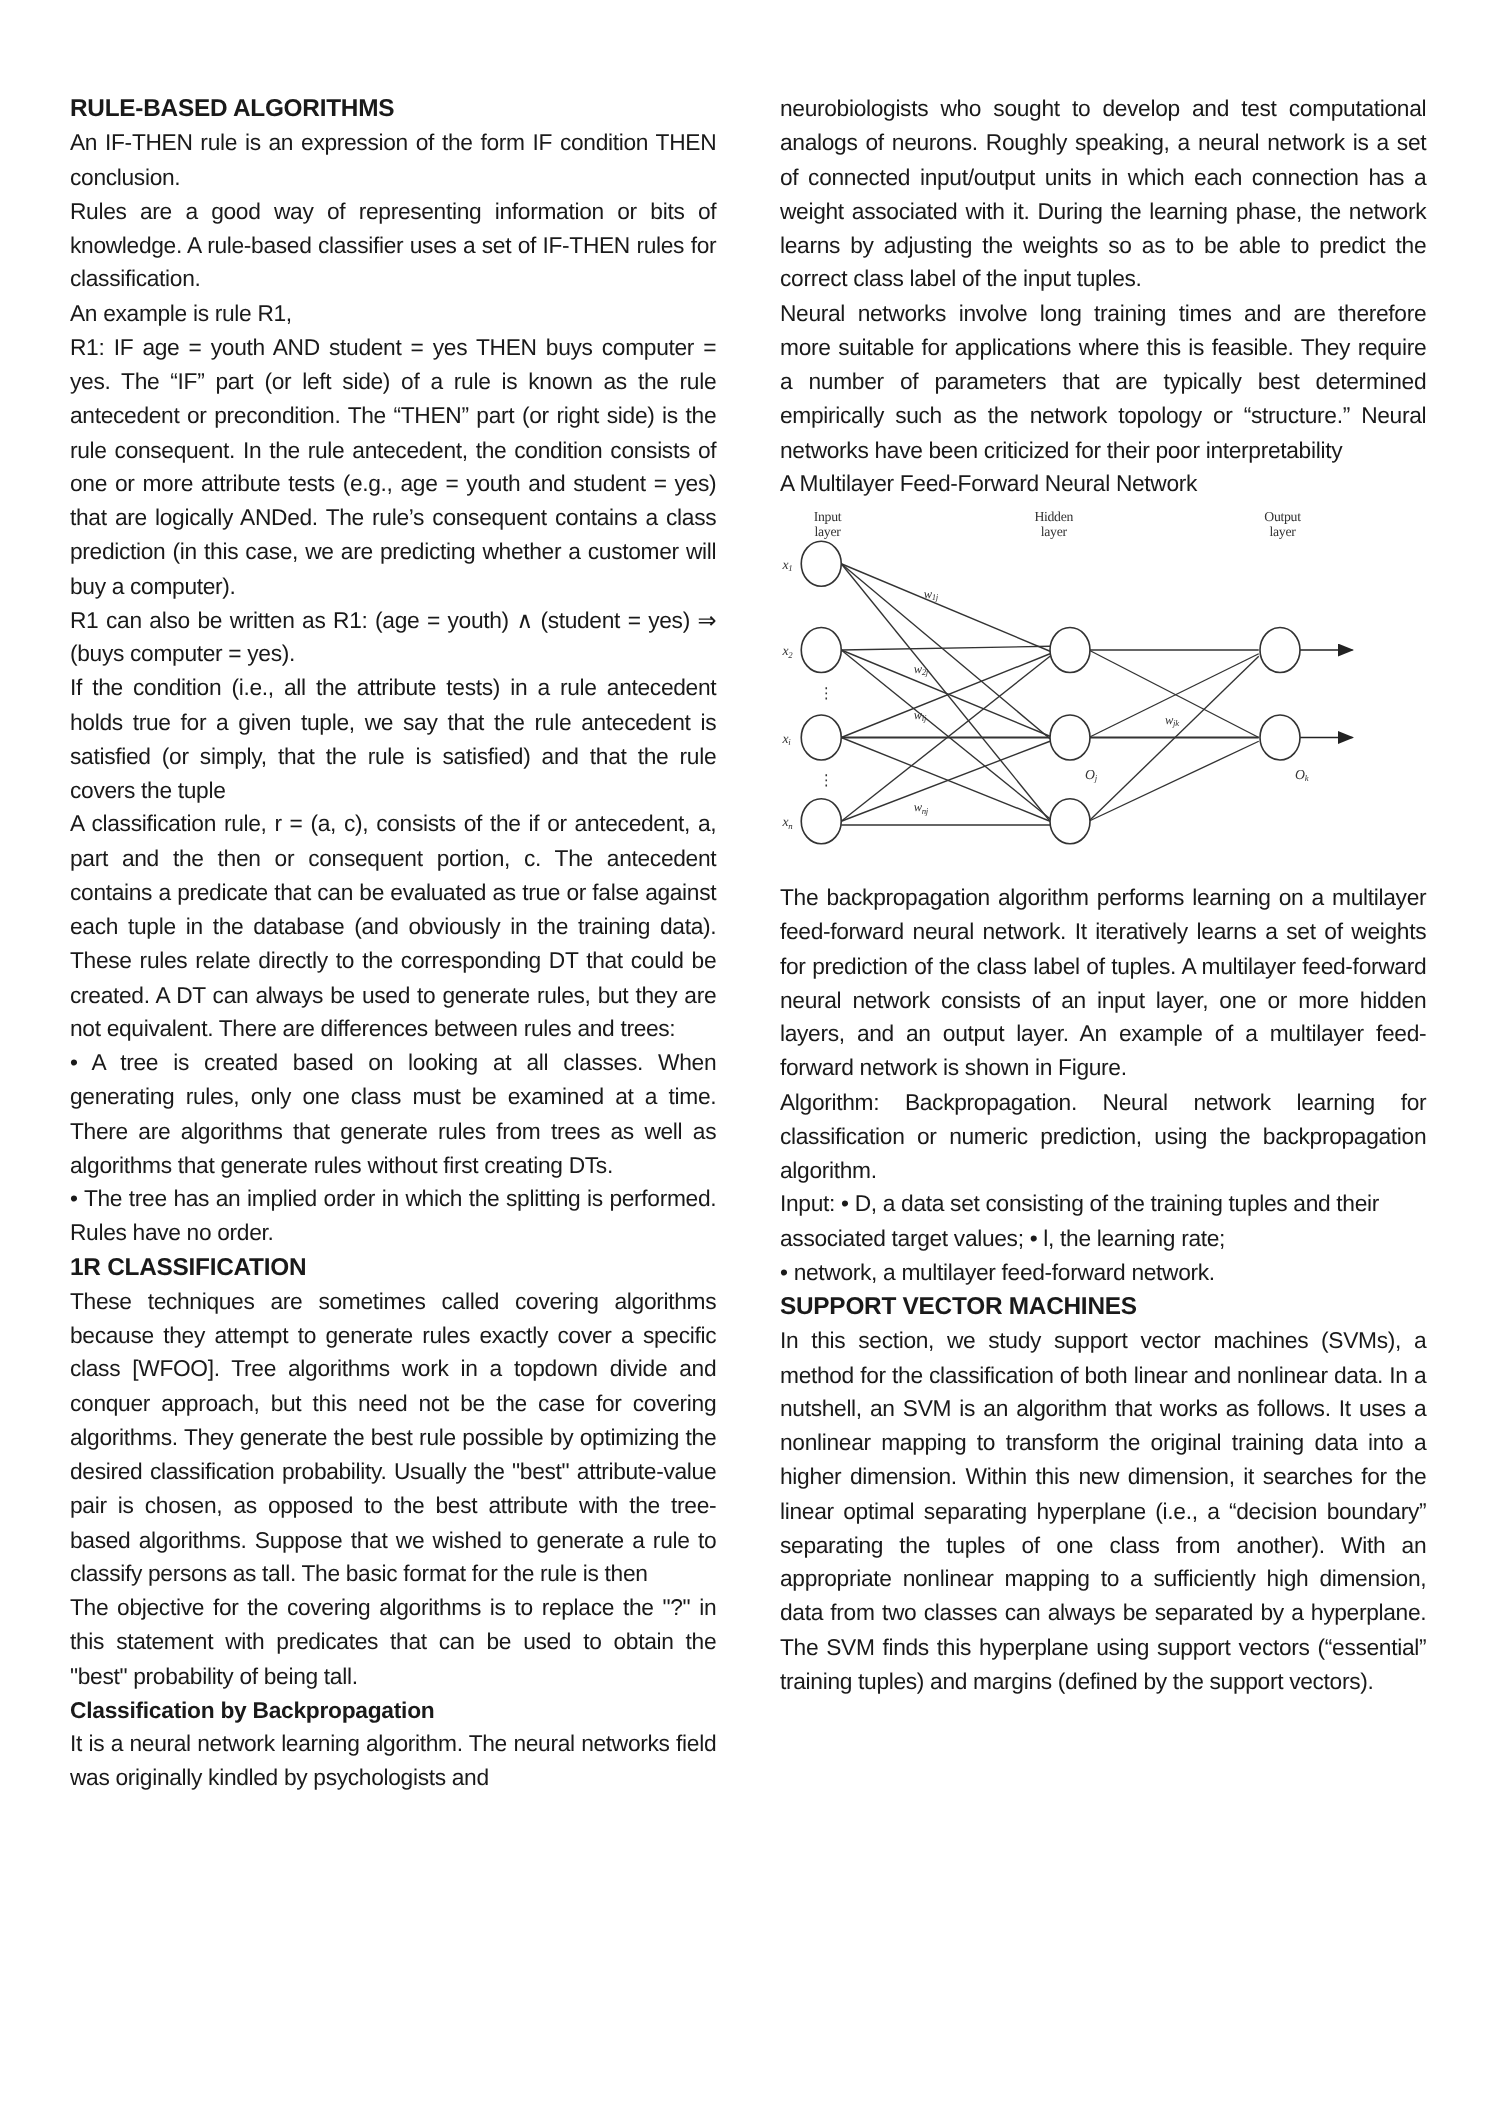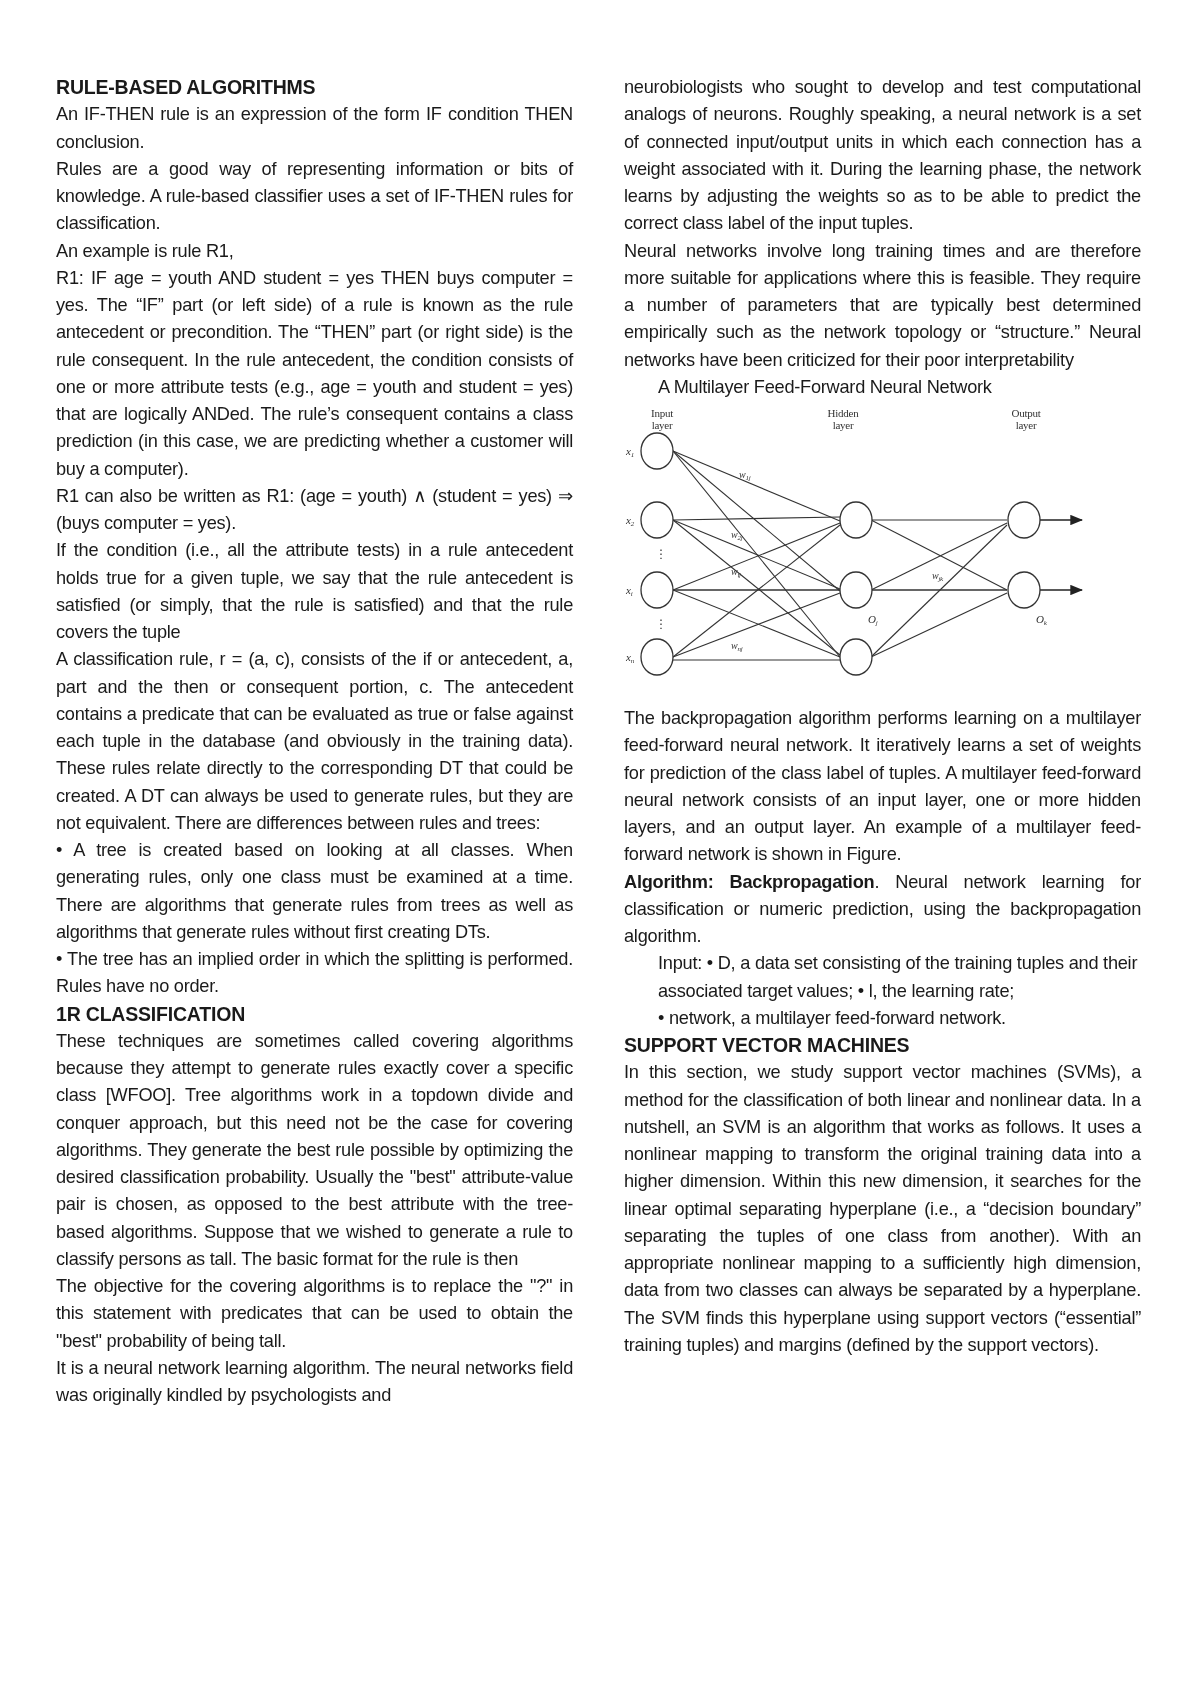--- a/index.html
+++ b/index.html
@@ -3,24 +3,24 @@
 <meta charset="utf-8">
 <style>
   html, body { margin:0; padding:0; background:#ffffff; }
   body { width:1200px; height:1698px; position:relative; overflow:hidden;
          font-family:"Liberation Sans", sans-serif; color:#1a1a1a; }
   .col { position:absolute; top:74px; width:517px; font-size:18.2px; line-height:27.25px;
          letter-spacing:-0.25px; }
   .col.left { left:56px; }
   .col.right { left:624px; }
   .p { margin:0; text-align:justify; }
-  .p.last-left { text-align:left;margin-left:34px; }
+  .p.last-left { text-align:left; }
   .h { margin:0; font-weight:bold; font-size:19.5px; letter-spacing:-0.2px; }
   .h.sub { font-size:18.2px; }
-  .b { font-weight:bold; }
+  .b { font-weight:normal; }
   .figure { width:517px; height:300px; margin:2px 0 2px 0; position:relative; }
   .figure svg { position:absolute; left:0; top:0; }
   .lbl { font-family:"Liberation Serif", serif; fill:#333; }
 </style>
 </head>
 <body>
 
 <div class="col left">
   <h2 class="h">RULE-BASED ALGORITHMS</h2>
   <p class="p">An IF-THEN rule is an expression of the form IF condition THEN conclusion.</p>
@@ -28,20 +28,21 @@
   <p class="p">An example is rule R1,</p>
   <p class="p">R1: IF age = youth AND student = yes THEN buys computer = yes. The “IF” part (or left side) of a rule is known as the rule antecedent or precondition. The “THEN” part (or right side) is the rule consequent. In the rule antecedent, the condition consists of one or more attribute tests (e.g., age = youth and student = yes) that are logically ANDed. The rule’s consequent contains a class prediction (in this case, we are predicting whether a customer will buy a computer).</p>
   <p class="p">R1 can also be written as R1: (age = youth) ∧ (student = yes) ⇒ (buys computer = yes).</p>
   <p class="p">If the condition (i.e., all the attribute tests) in a rule antecedent holds true for a given tuple, we say that the rule antecedent is satisfied (or simply, that the rule is satisfied) and that the rule covers the tuple</p>
   <p class="p">A classification rule, r = (a, c), consists of the if or antecedent, a, part and the then or consequent portion, c. The antecedent contains a predicate that can be evaluated as true or false against each tuple in the database (and obviously in the training data). These rules relate directly to the corresponding DT that could be created. A DT can always be used to generate rules, but they are not equivalent. There are differences between rules and trees:</p>
   <p class="p">• A tree is created based on looking at all classes. When generating rules, only one class must be examined at a time. There are algorithms that generate rules from trees as well as algorithms that generate rules without first creating DTs.</p>
   <p class="p">• The tree has an implied order in which the splitting is performed. Rules have no order.</p>
   <h2 class="h">1R CLASSIFICATION</h2>
   <p class="p">These techniques are sometimes called covering algorithms because they attempt to generate rules exactly cover a specific class [WFOO]. Tree algorithms work in a topdown divide and conquer approach, but this need not be the case for covering algorithms. They generate the best rule possible by optimizing the desired classification probability. Usually the "best" attribute-value pair is chosen, as opposed to the best attribute with the tree-based algorithms. Suppose that we wished to generate a rule to classify persons as tall. The basic format for the rule is then</p>
   <p class="p">The objective for the covering algorithms is to replace the "?" in this statement with predicates that can be used to obtain the "best" probability of being tall.</p>
+  <h3 class="h sub">Classification by Backpropagation</h3>
   <p class="p">It is a neural network learning algorithm. The neural networks field was originally kindled by psychologists and</p>
 </div>
 
 <div class="col right">
   <p class="p">neurobiologists who sought to develop and test computational analogs of neurons. Roughly speaking, a neural network is a set of connected input/output units in which each connection has a weight associated with it. During the learning phase, the network learns by adjusting the weights so as to be able to predict the correct class label of the input tuples.</p>
   <p class="p">Neural networks involve long training times and are therefore more suitable for applications where this is feasible. They require a number of parameters that are typically best determined empirically such as the network topology or “structure.” Neural networks have been criticized for their poor interpretability</p>
   <p class="p last-left">A Multilayer Feed-Forward Neural Network</p>
 
   <div class="figure">
     <svg width="517" height="300" viewBox="0 0 517 300">

